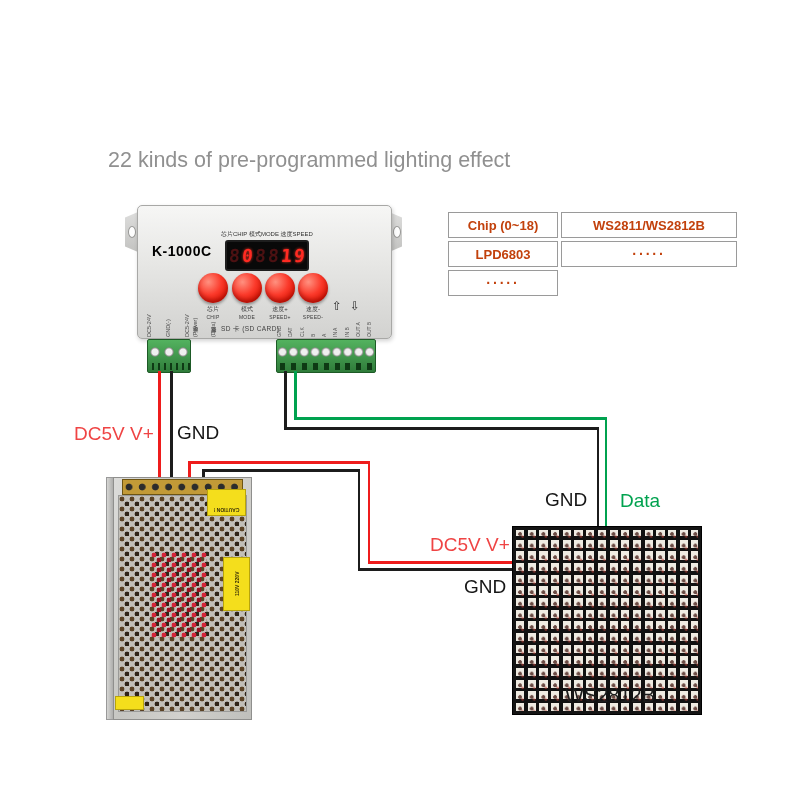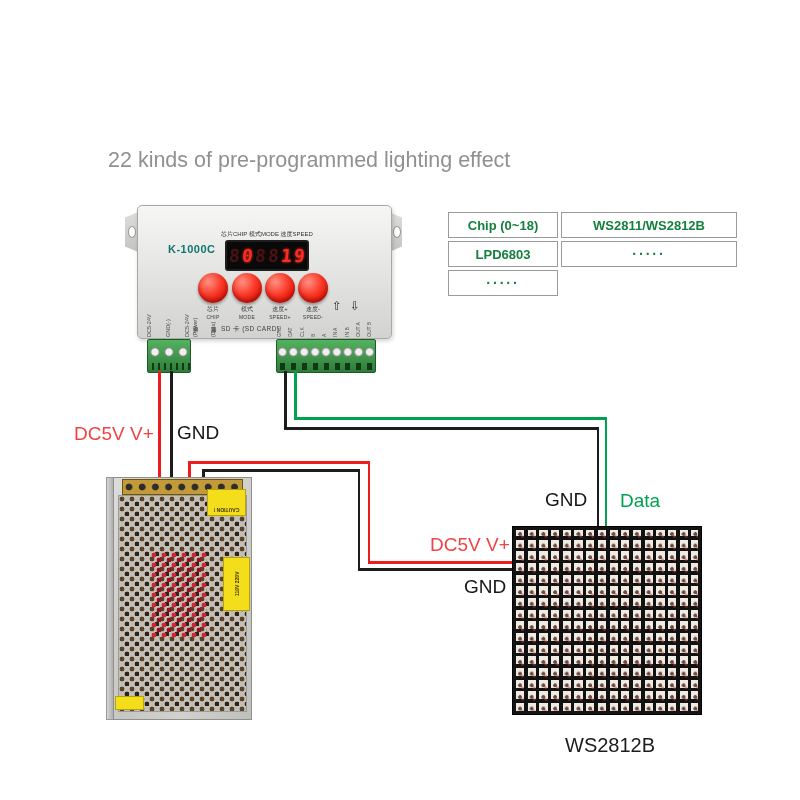--- a/index.html
+++ b/index.html
@@ -12,21 +12,21 @@
   .subtitle{left:88px;top:148px;font-size:21.5px;font-weight:400;color:#909090;margin-left:20px;}
 
   
   .ctl-body{left:137px;top:205px;width:253px;height:132px;border-radius:5px;
     background:linear-gradient(180deg,#f6f6f5 0%,#e6e6e4 45%,#d2d2d0 100%);
     border:1px solid #a8a8a6;box-shadow:1px 2px 4px rgba(0,0,0,.18);}
   .ear{width:13px;height:40px;background:linear-gradient(180deg,#dddddc,#c3c3c1);}
   .ear-l{left:125px;top:212px;clip-path:polygon(100% 0,100% 100%,0 86%,0 14%);}
   .ear-r{left:389px;top:212px;clip-path:polygon(0 0,0 100%,100% 86%,100% 14%);}
   .ear-hole{width:6px;height:10px;border-radius:50%;background:#fdfdfd;border:1px solid #979795;}
-  .model{left:152px;top:243px;font-size:11px;font-weight:600;color:#0f766e;letter-spacing:.5px;margin-left:16px;}
+  .model{left:152px;top:243px;font-size:14px;font-weight:600;color:#000000;letter-spacing:.5px;}
   .legend{left:221px;top:230px;width:88px;font-size:6px;color:#333;text-align:center;white-space:nowrap;}
   .display{left:225px;top:240px;width:80px;height:27px;background:#090909;border:2px solid #1e1e1e;
     border-radius:3px;display:flex;align-items:center;justify-content:center;gap:2px;}
   .digit{font-family:"DejaVu Sans Mono",monospace;font-weight:bold;font-size:18px;transform:skewX(-5deg);line-height:1;}
   .digit.dim{color:#4c1112;}
   .digit.bright{color:#ff2a22;text-shadow:0 0 3px rgba(255,60,40,.9);}
   .btn{width:30px;height:30px;border-radius:50%;
     background:radial-gradient(circle at 35% 30%,#ff9180 0%,#fb3a2b 45%,#e01a09 75%,#b31004 100%);
     box-shadow:0 2px 3px rgba(0,0,0,.35), inset 0 -3px 4px rgba(110,0,0,.45);}
   .btn-label{width:38px;text-align:center;color:#3a3a3a;line-height:1.25;}
@@ -47,21 +47,21 @@
   .wr{background:#ee1c1c;}
   .wk{background:#1c1c1c;}
   .wg{background:#00a24f;}
   .wl{font-size:19px;color:#161616;}
   .wl.red{color:#ef4444;}
   .wl.green{color:#00a24f;}
 
   
   .chip-table{left:448px;top:212px;display:grid;grid-template-columns:110px 176px;gap:3px;}
   .chip-cell{border:1.5px solid #9a9a9a;background:#fff;height:24px;display:flex;align-items:center;
-    justify-content:center;font-size:13px;font-weight:bold;color:#15803d;}
+    justify-content:center;font-size:13px;font-weight:bold;color:#c2410c;}
   .chip-cell.dots{letter-spacing:2px;font-size:14px;}
 
   
   .psu-flange{left:106px;top:477px;width:7px;height:241px;background:linear-gradient(90deg,#d6d6d4,#a7a7a5);border:1px solid #999;}
   .psu-body{left:113px;top:477px;width:137px;height:241px;border:1px solid #8f8f8d;
     background:linear-gradient(105deg,#dcdcda,#c6c6c2 35%,#d2d1cd 65%,#bfbfbb);}
   .psu-strip{left:122px;top:479px;width:119px;height:14px;background:#c29a37;border:1px solid #6d5413;
     background-image:radial-gradient(circle at 6px 7px,#2c2c2c 3px,rgba(0,0,0,0) 3.8px);background-size:13.2px 14px;}
   .psu-mesh{left:118px;top:495px;width:127px;height:215px;background-color:#c2bfb8;
     background-image:
@@ -215,15 +215,15 @@
   <div class="abs psu-mesh">
     <div class="psu-red"></div>
   </div>
   <div class="abs ylabel caution">CAUTION !</div>
   <div class="abs ylabel voltage">
     <span>110V 220V</span>
   </div>
   <div class="abs ylabel small"></div>
 
   <div class="abs matrix"></div>
-  <div class="abs caption" style="left:565px;top:734px;">WS2812B</div>
+  <div class="abs caption" style="left:565px;top:684px;">WS2812B</div>
 
 </div>
 
 </body></html>

